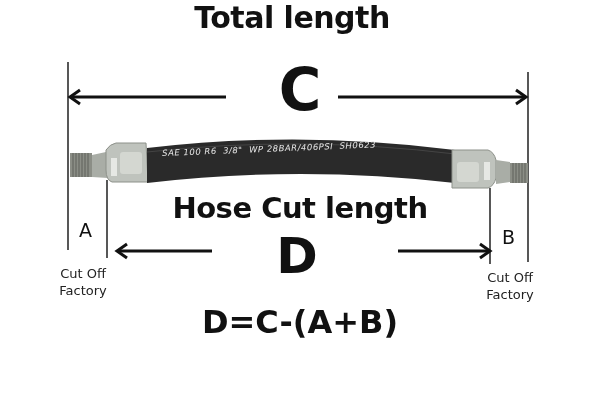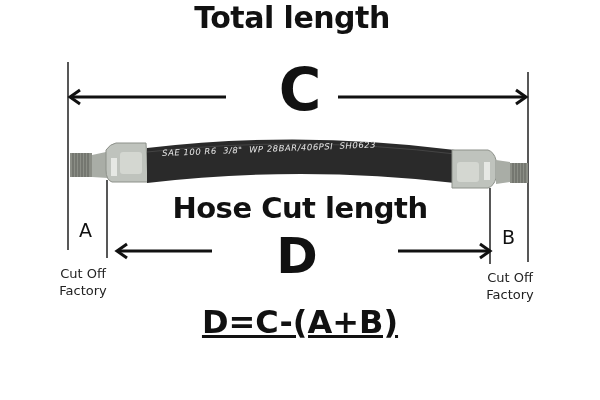--- a/index.html
+++ b/index.html
@@ -3,21 +3,21 @@
 <meta charset="utf-8">
 <style>
   html, body { margin: 0; padding: 0; background: #ffffff; }
   body { width: 600px; height: 400px; position: relative; overflow: hidden;
          font-family: "DejaVu Sans", "Liberation Sans", sans-serif; color: #111; }
   .abs { position: absolute; }
   .title { left: 0; width: 584px; top: 0; text-align: center; font-size: 30px; font-weight: bold; letter-spacing: -0.5px; }
   .bigC { left: 268px; top: 58px; width: 64px; text-align: center; font-size: 58px; font-weight: bold; line-height: 64px; }
   .cut-title { left: 160px; top: 190px; width: 280px; text-align: center; font-size: 29px; font-weight: bold; letter-spacing: -0.5px; line-height: 36px; }
   .bigD { left: 262px; top: 226px; width: 70px; text-align: center; font-size: 50px; font-weight: bold; line-height: 60px; }
-  .formula { left: 150px; top: 300px; width: 300px; text-align: center; font-size: 32px; font-weight: bold; line-height: 44px; text-decoration: underline; }
+  .formula { left: 150px; top: 300px; width: 300px; text-align: center; font-size: 32px; font-weight: bold; line-height: 44px; }
   .letter { font-size: 19px; line-height: 22px; }
   .note { font-size: 13px; line-height: 17px; color: #222; text-align: center; width: 70px; }
   svg { position: absolute; left: 0; top: 0; }
 </style>
 </head>
 <body>
 
 <svg width="600" height="400">
 
   <line x1="68" y1="62" x2="68" y2="250" stroke="#111" stroke-width="1.4"></line>

